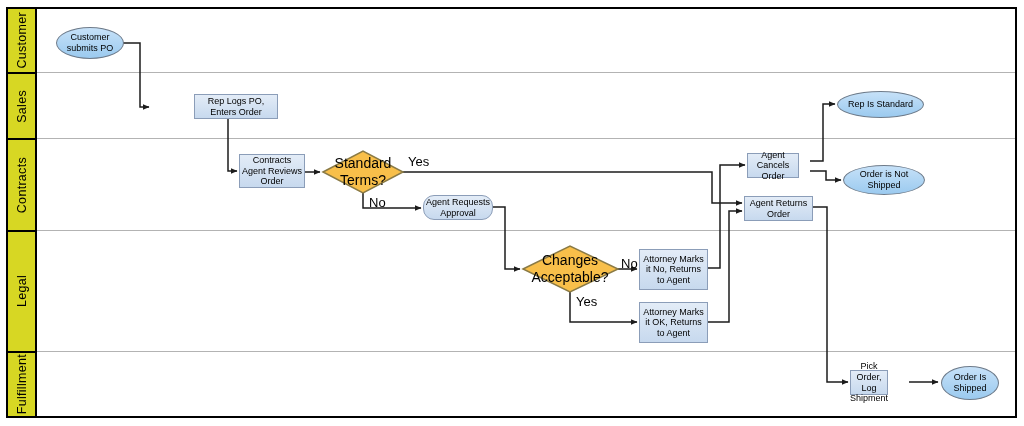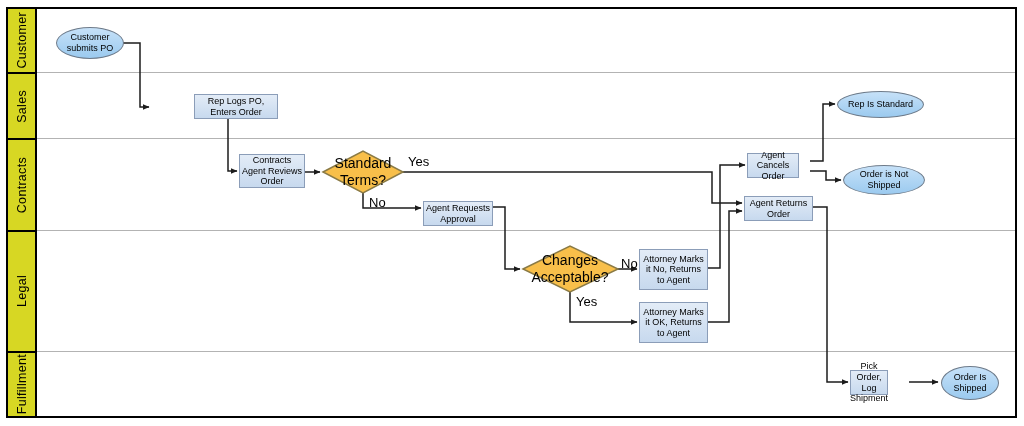--- a/index.html
+++ b/index.html
@@ -115,21 +115,21 @@
   </div>
 <div class="node process" style="left:151px;top:94px;width:84px;height:25px;margin-left:43px;">
     <span class="node-label">Rep Logs PO,
 Enters Order</span>
   </div>
 <div class="node process" style="left:239px;top:154px;width:66px;height:34px;">
     <span class="node-label">Contracts
 Agent Reviews
 Order</span>
   </div>
-<div class="node process" style="left:423px;top:201px;width:70px;height:25px;">
+<div class="node process" style="left:423px;top:195px;width:70px;height:25px;border-radius:11px;">
     <span class="node-label">Agent Requests
 Approval</span>
   </div>
 <div class="node process" style="left:639px;top:249px;width:69px;height:41px;">
     <span class="node-label">Attorney Marks
 it No, Returns
 to Agent</span>
   </div>
 <div class="node process" style="left:639px;top:302px;width:69px;height:41px;">
     <span class="node-label">Attorney Marks

